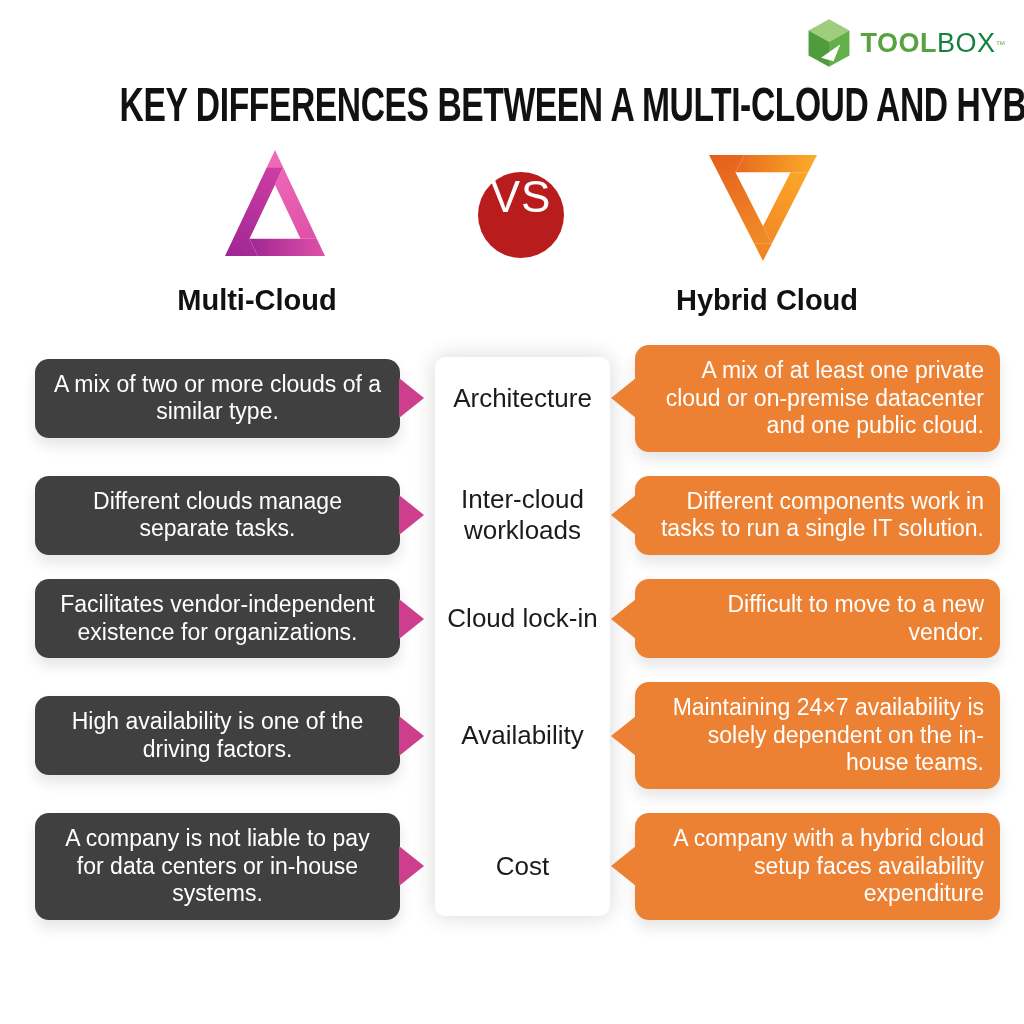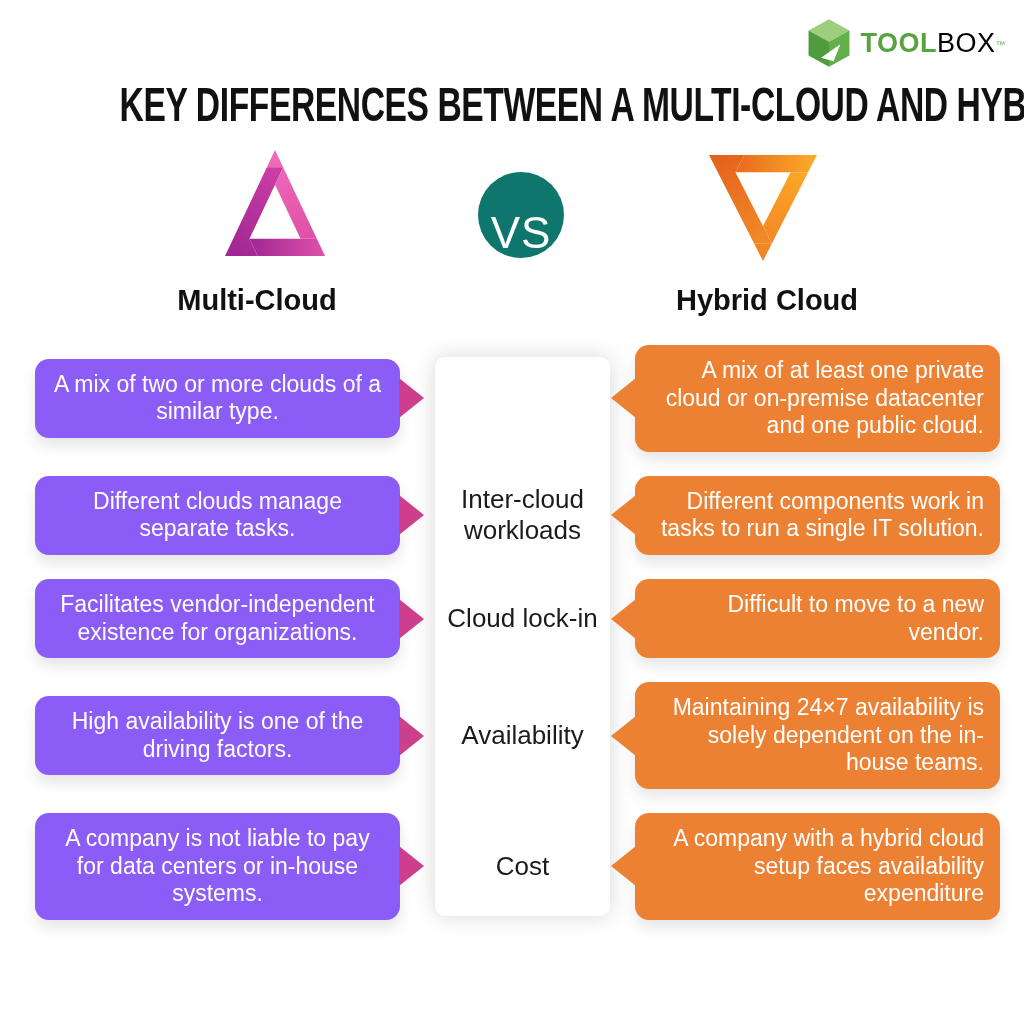--- a/index.html
+++ b/index.html
@@ -4,36 +4,36 @@
 <style>
   html,body{margin:0;padding:0;background:#fff;}
   .page{
     position:relative;width:1024px;height:1024px;background:#ffffff;overflow:hidden;
     font-family:"Liberation Sans", sans-serif;
   }
   
   .brand{position:absolute;top:18px;right:18px;display:flex;align-items:center;gap:8px;}
   .brand-text{font-size:27px;letter-spacing:.5px;color:#57A33F;display:flex;align-items:center;}
   .brand-bold{font-weight:700;}
-  .brand-light{font-weight:400;color:#000000;}
+  .brand-light{font-weight:400;color:#15803d;}
   .brand-tm{font-size:10px;margin-top:2px;color:#6fb357;}
   
   .title{position:absolute;top:82px;left:0;width:100%;text-align:center;margin:0;}
   .title span{
     display:inline-block;font-size:41px;font-weight:700;color:#111;
     letter-spacing:-.5px;transform:scale(.82,1.18);transform-origin:center;
     white-space:nowrap;
   }
   
   .logo-left{position:absolute;top:150px;left:275px;transform:translateX(-50%);}
   .logo-right{position:absolute;top:155px;left:763px;transform:translateX(-50%);}
   .vs-circle{
     position:absolute;top:172px;left:521px;transform:translateX(-50%);
-    width:86px;height:86px;border-radius:50%;background:#0f766e;
-    display:flex;align-items:flex-end;justify-content:center;
+    width:86px;height:86px;border-radius:50%;background:#b91c1c;
+    display:flex;align-items:flex-start;justify-content:center;
   }
   .vs-circle span{color:#fff;font-size:44px;font-weight:100;letter-spacing:1px;}
   
   .col-header{position:absolute;top:284px;transform:translateX(-50%);
     font-size:29px;font-weight:700;color:#111;white-space:nowrap;}
   .col-header.left{left:257px;}
   .col-header.right{left:767px;}
   
   .compare{position:absolute;top:345px;left:35px;width:965px;}
   .strip{
@@ -42,21 +42,21 @@
     box-shadow:0 0 22px rgba(0,0,0,.16);
   }
   .rows{position:relative;display:grid;grid-template-columns:365px 35px 175px 25px 365px;
     row-gap:24px;align-items:center;}
   .bubble{
     position:relative;color:#fff;font-size:23px;line-height:1.2;text-align:center;
     padding:12px 16px;border-radius:14px;box-shadow:0 8px 14px rgba(0,0,0,.10);
     display:flex;align-items:center;justify-content:center;min-height:53px;
     box-sizing:border-box;
   }
-  .bubble.pink{grid-column:1;background:#8b5cf6;}
+  .bubble.pink{grid-column:1;background:#404040;}
   .bubble.orange{grid-column:5;background:#EC8134;text-align:right;}
   .bubble.pink::after{
     content:"";position:absolute;right:-24px;top:50%;transform:translateY(-50%);
     border-top:20px solid transparent;border-bottom:20px solid transparent;
     border-left:25px solid #CD3F8D;
   }
   .bubble.orange::before{
     content:"";position:absolute;left:-24px;top:50%;transform:translateY(-50%);
     border-top:20px solid transparent;border-bottom:20px solid transparent;
     border-right:25px solid #EC8134;
@@ -140,20 +140,21 @@
   </div>
 
   <div class="col-header left">Multi-Cloud</div>
   <div class="col-header right">Hybrid Cloud</div>
 
   <div class="compare">
     <div class="strip"></div>
     <div class="rows">
 
       <div class="bubble pink">A mix of two or more clouds of a similar type.</div>
+      <div class="cat">Architecture</div>
       <div class="bubble orange">A mix of at least one private cloud or on-premise datacenter and one public cloud.</div>
 
       <div class="bubble pink">Different clouds manage separate tasks.</div>
       <div class="cat">Inter-cloud workloads</div>
       <div class="bubble orange">Different components work in tasks to run a single IT solution.</div>
 
       <div class="bubble pink">Facilitates vendor-independent existence for organizations.</div>
       <div class="cat">Cloud lock-in</div>
       <div class="bubble orange">Difficult to move to a new vendor.</div>
 

